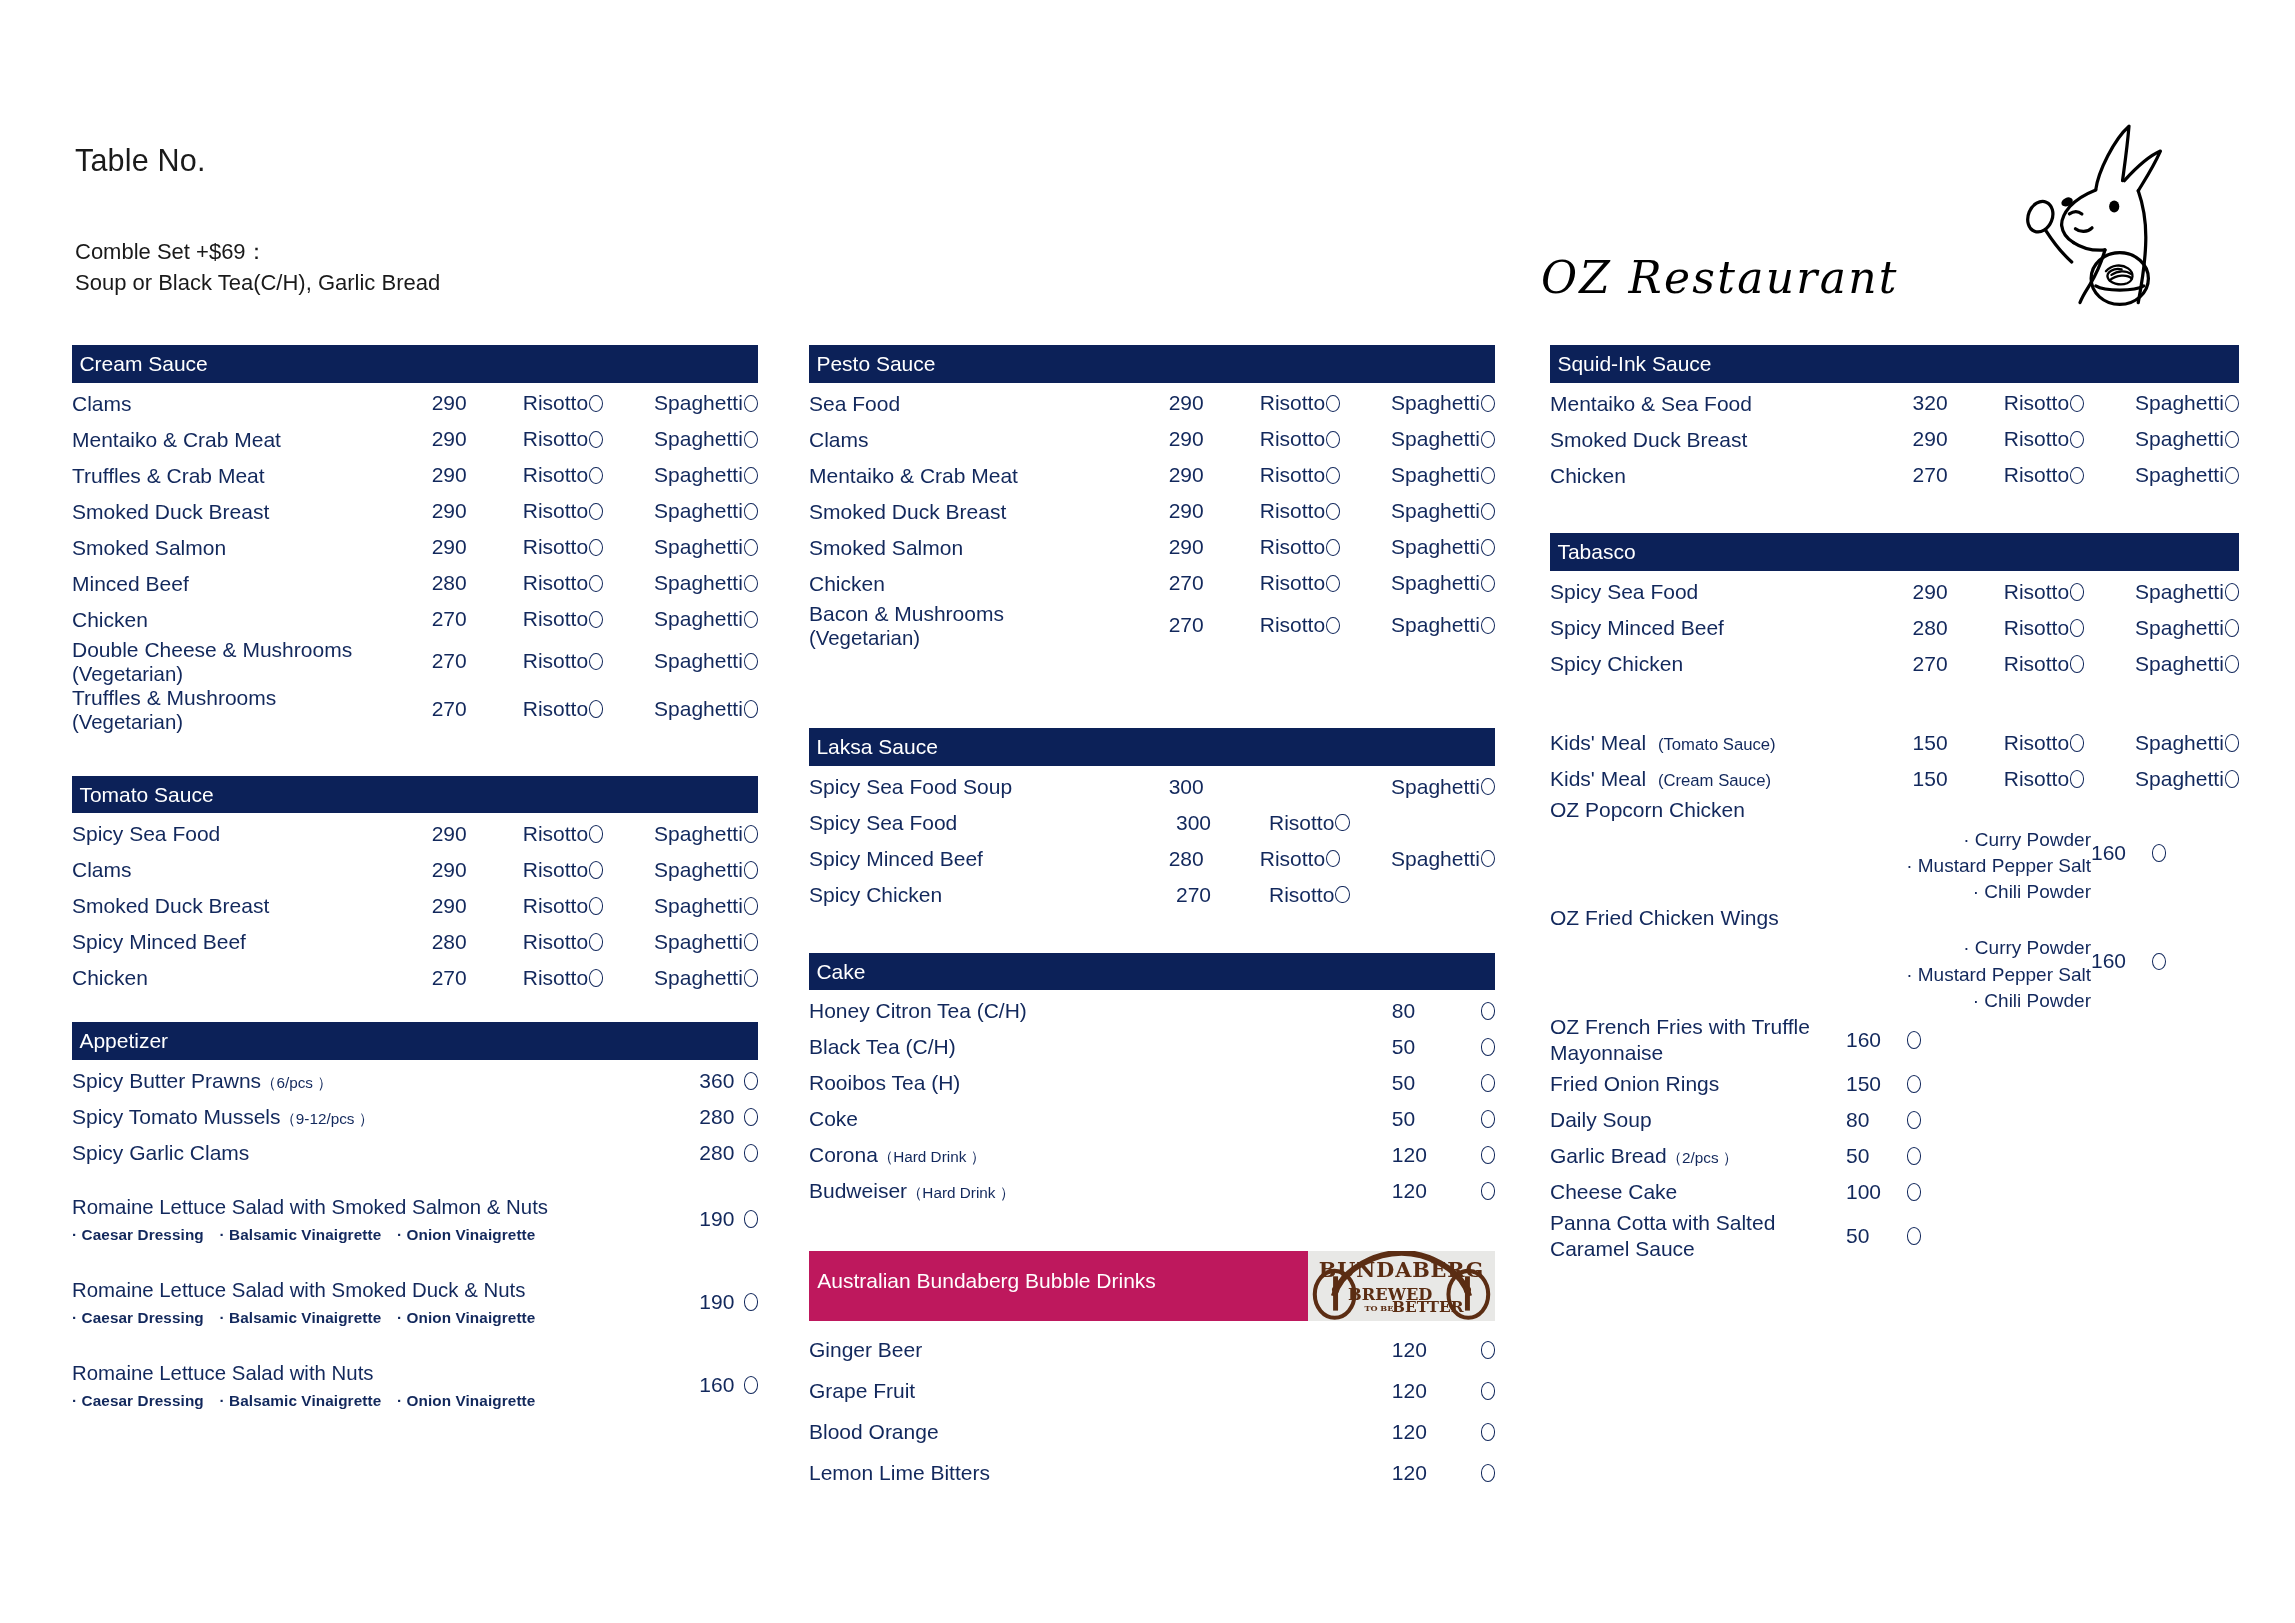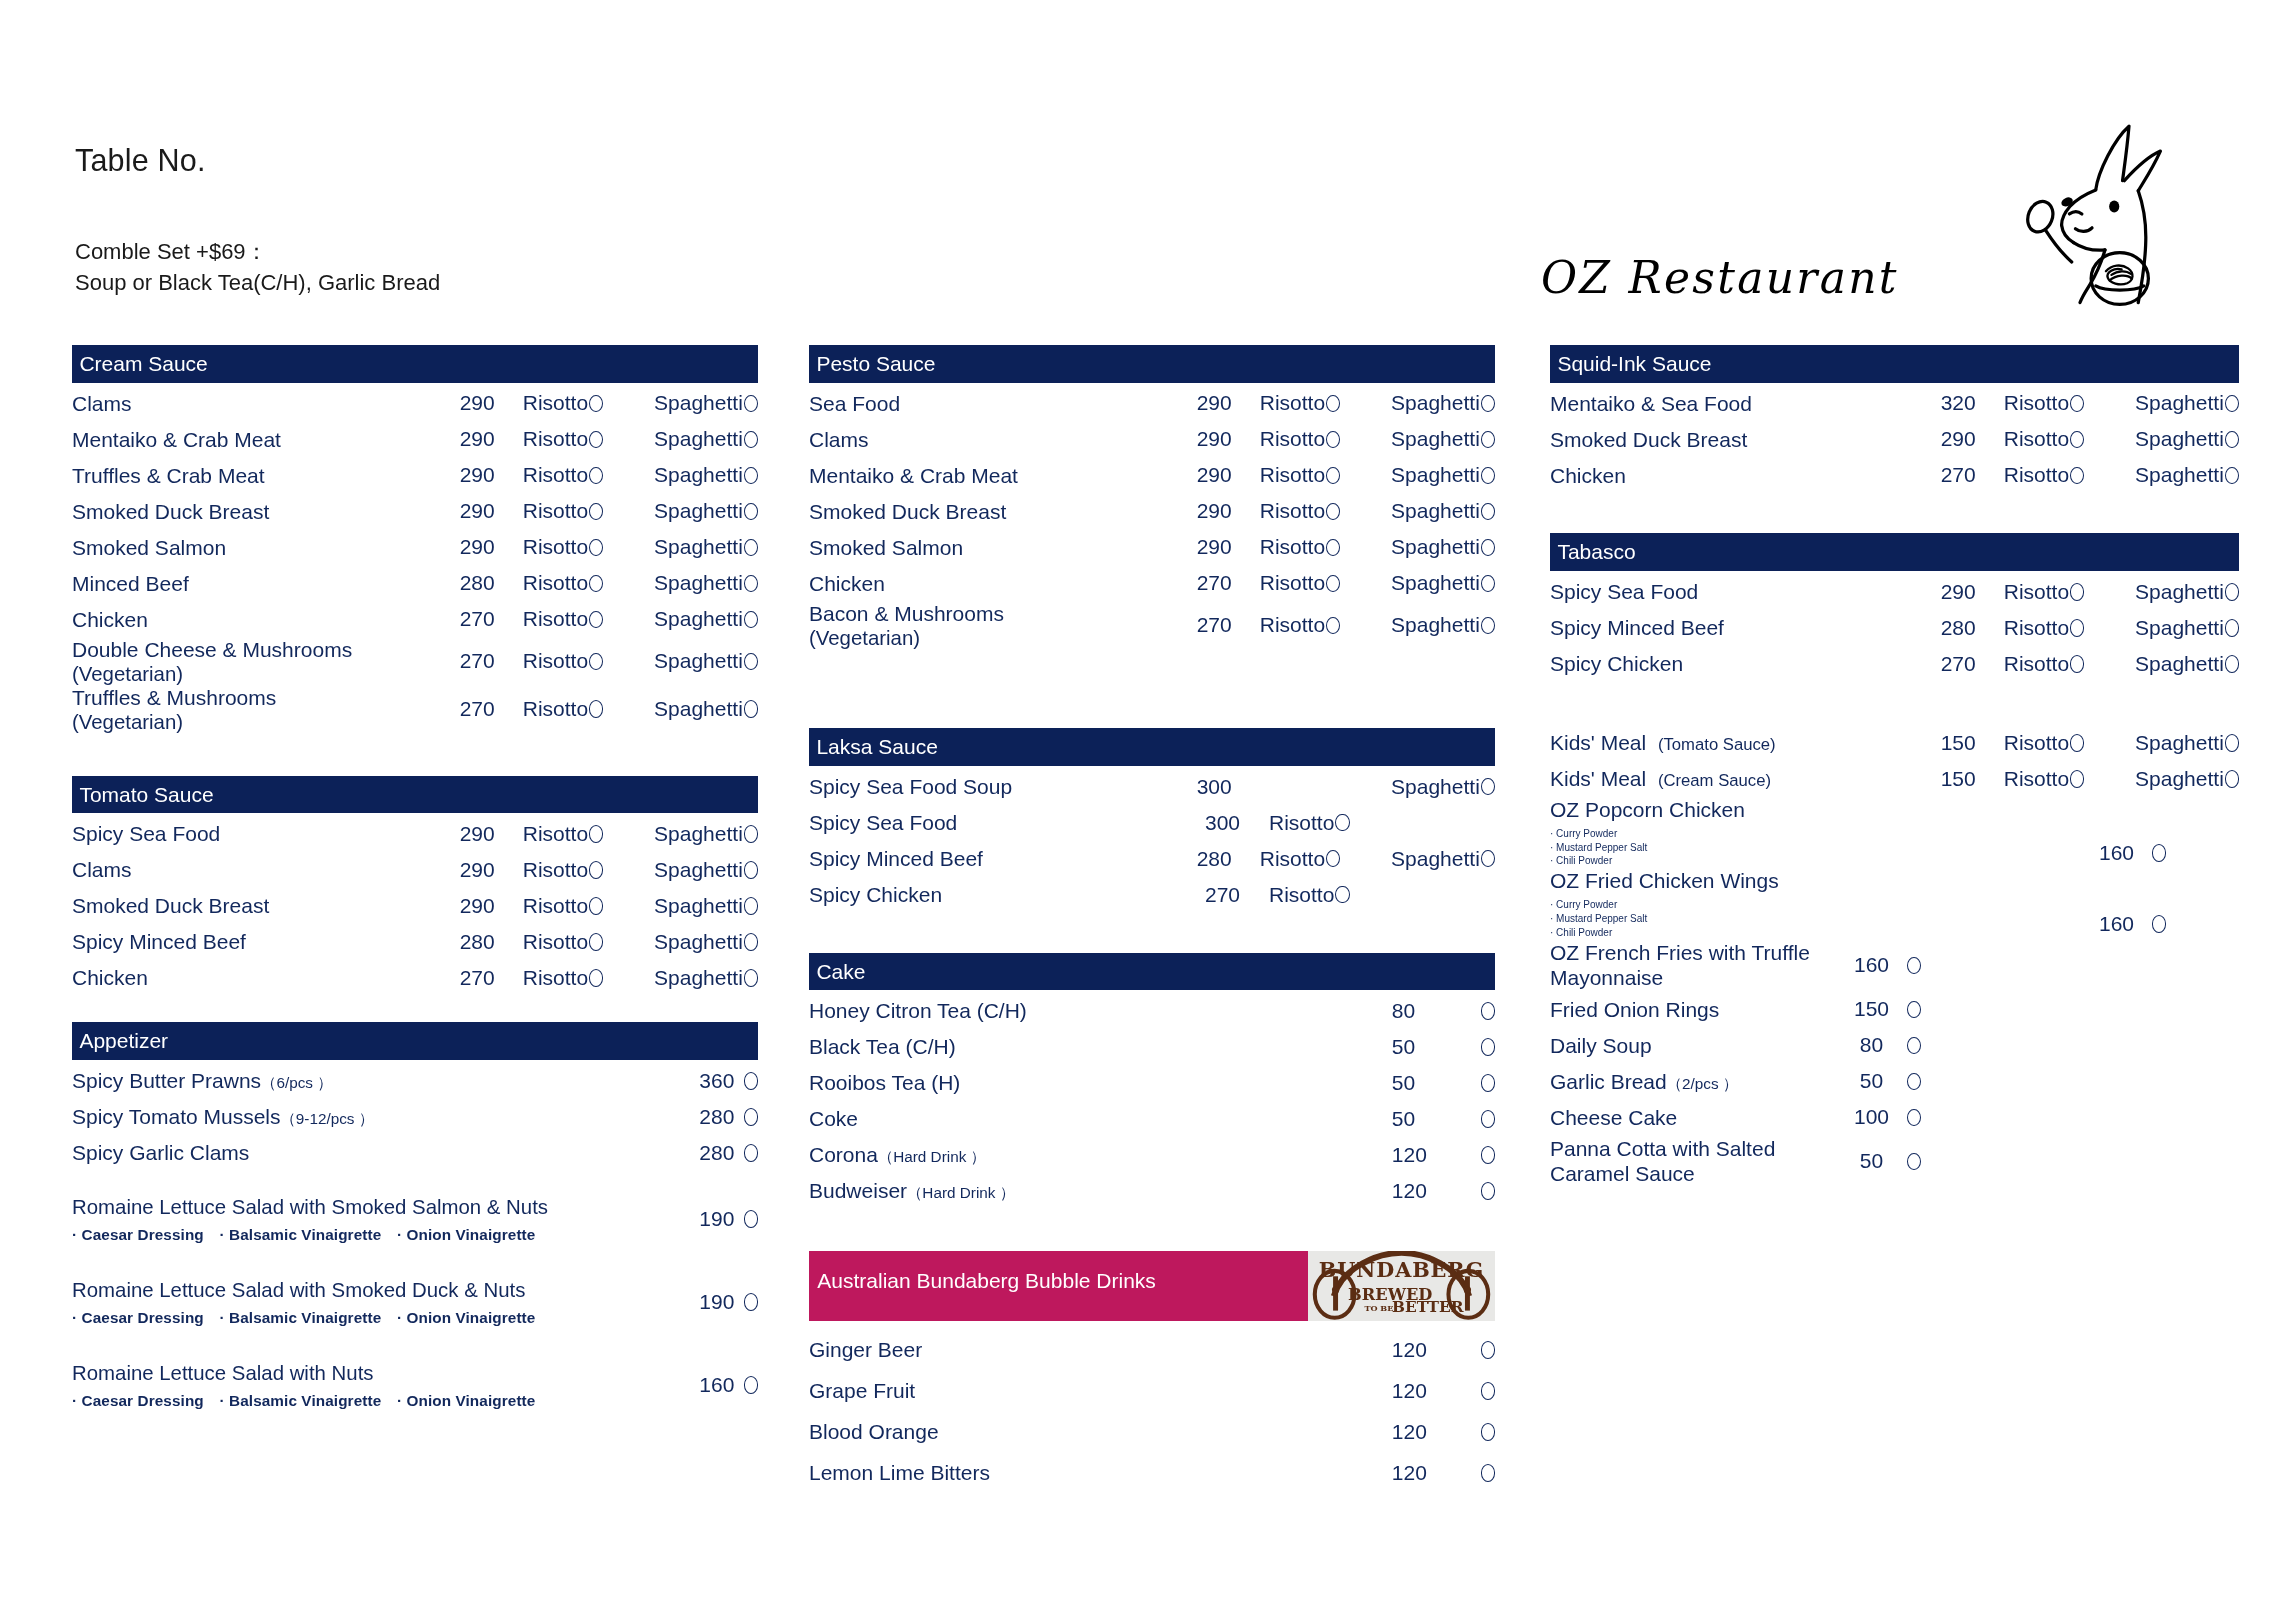--- a/index.html
+++ b/index.html
@@ -53,21 +53,21 @@
   
   .row{
     display:flex;
     align-items:center;
     min-height:36px;
     position:relative;
   }
   .nm{font-size:21px;line-height:1.12;white-space:normal;}
   .nm .sub{font-size:15.3px;}
   .nm .veg{display:block;font-size:20.4px;line-height:1.08;}
-  .price{font-size:21px;text-align:center;}
+  .price{font-size:21px;text-align:left;}
   .opt{font-size:21px;display:flex;align-items:center;white-space:nowrap;}
   .bub{
     display:inline-block;
     width:14.3px;height:17.6px;
     border:1.4px solid #12285c;
     border-radius:50%;
     box-sizing:border-box;
     margin-left:0.9px;
     vertical-align:middle;
   }
@@ -93,21 +93,21 @@
   .salad .title{font-size:20.4px;line-height:1.2;}
   .salad .dressing{font-size:15.3px;margin-top:6.5px;letter-spacing:0.1px;font-weight:bold;}
   .salad .dressing span{margin-right:15.7px;}
   .salad .price{width:69px;text-align:right;font-size:21px;}
 
   
   .sidegrp{display:flex;align-items:flex-start;min-height:36px;}
   .sidegrp .left{flex:1 1 auto;}
   .sidegrp .left .hd{font-size:21px;line-height:1.25;}
   .sidegrp .left .opts{margin-top:3.7px;}
-  .sidegrp .left .opts div{font-size:10px;line-height:1.38;}
+  .sidegrp .left .opts div{font-size:19px;line-height:1.38;text-align:right;}
   .sidegrp .right{width:148px;display:flex;align-items:center;padding-top:44px;}
   .sidegrp .right .price{font-size:21px;width:51px;}
 
   .twoline .nm{line-height:1.22;}
 
   
   .bundhead{position:relative;display:flex;align-items:stretch;}
   .bundhead .bar{
     background:#be185d;color:#fff;font-size:21px;
     padding:17.6px 0 18.5px 8.3px;box-sizing:border-box;

